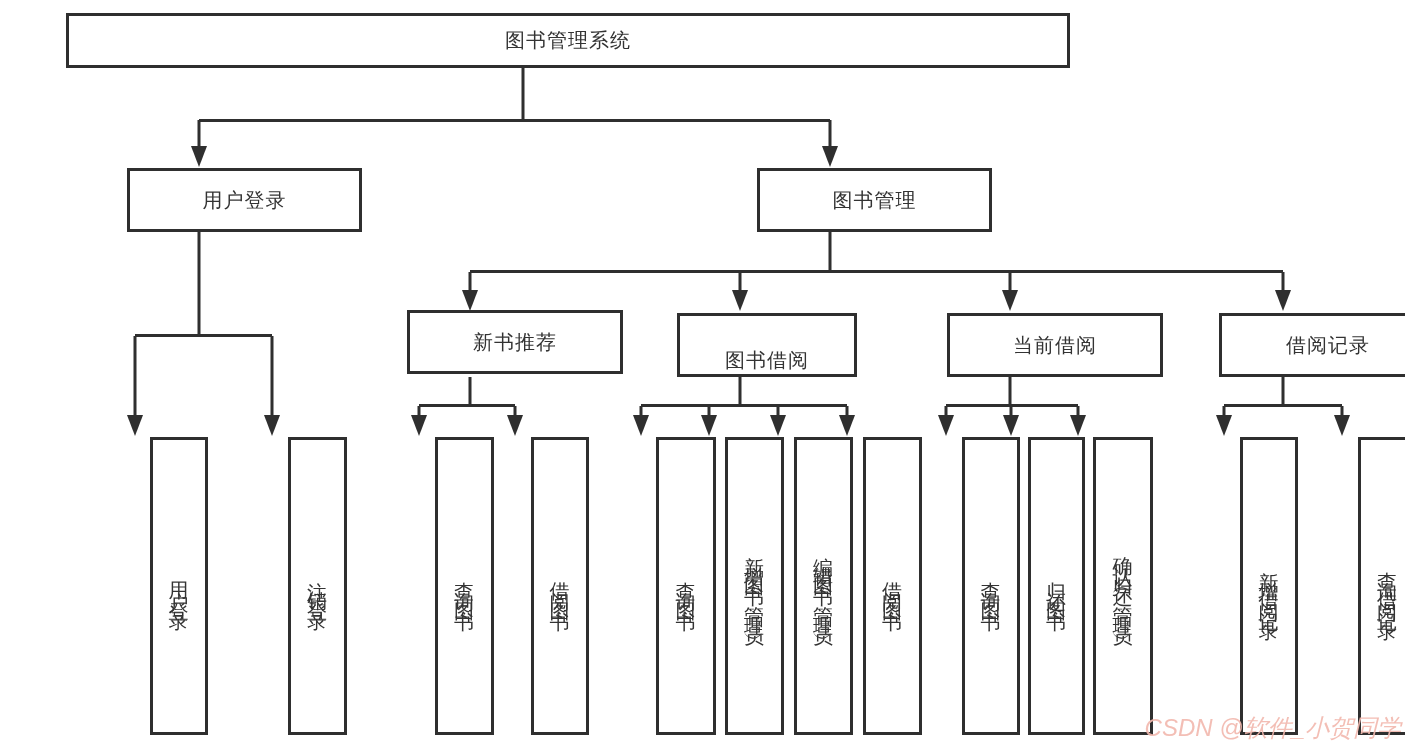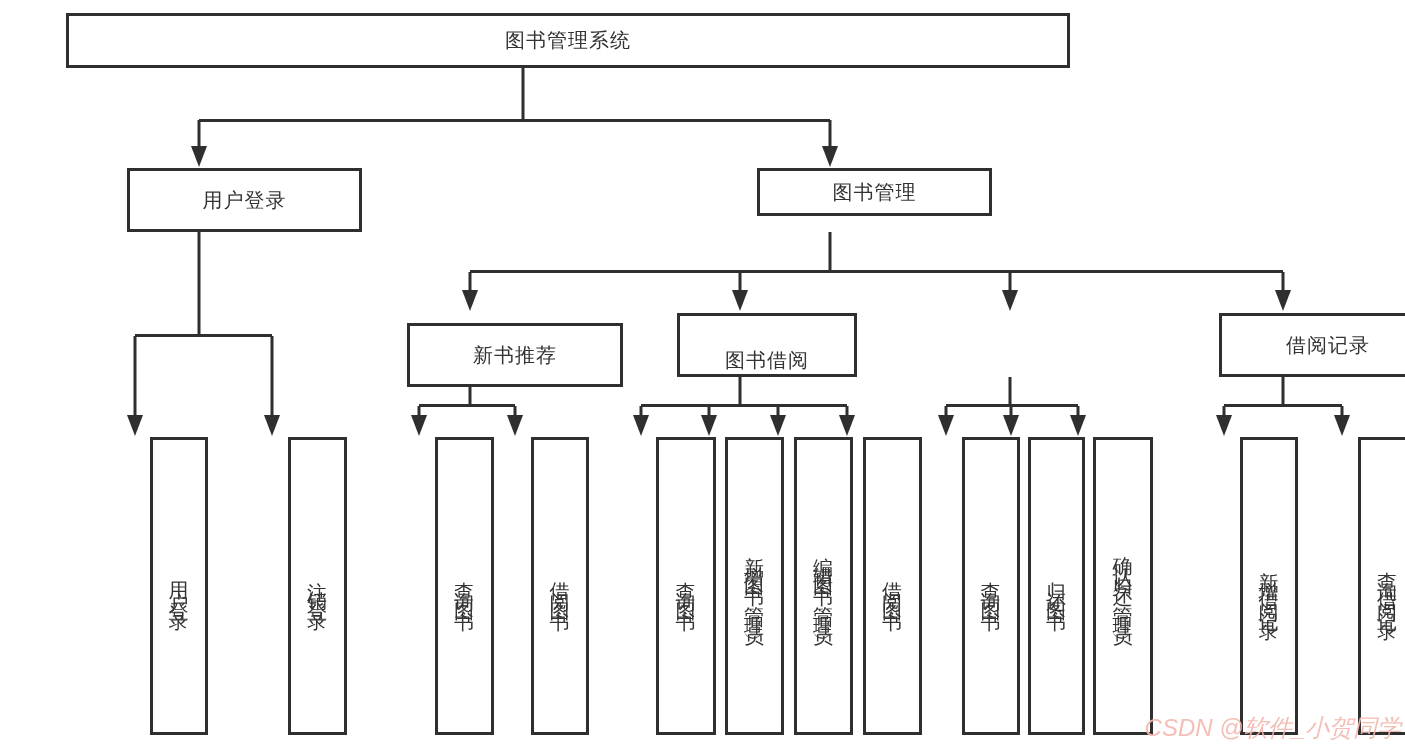--- a/index.html
+++ b/index.html
@@ -59,29 +59,32 @@
     </g>
   </svg>
 
   <div class="node" style="left:21px;top:13px;width:1004px;height:55px;">
     <span class="h">图书管理系统</span>
   </div>
 
   <div class="node" style="left:82px;top:168px;width:235px;height:64px;">
     <span class="h">用户登录</span>
   </div>
-  <div class="node" style="left:712px;top:168px;width:235px;height:48px;">
+  <div class="node" style="left:712px;top:168px;width:235px;height:64px;">
     <span class="h">图书管理</span>
   </div>
 
-  <div class="node" style="left:362px;top:323px;width:216px;height:64px;">
+  <div class="node" style="left:362px;top:310px;width:216px;height:64px;">
     <span class="h">新书推荐</span>
   </div>
   <div class="node" style="left:632px;top:313px;width:180px;height:64px;align-items:flex-end;">
     <span class="h">图书借阅</span>
+  </div>
+  <div class="node" style="left:902px;top:313px;width:216px;height:64px;">
+    <span class="h">当前借阅</span>
   </div>
   <div class="node" style="left:1174px;top:313px;width:218px;height:64px;text-align:center;">
     <span class="h">借阅记录</span>
   </div>
 
   <div class="node leaf" style="left:105px;top:437px;width:58px;height:298px;">
     <span class="v">用户登录</span>
   </div>
   <div class="node leaf" style="left:243px;top:437px;width:59px;height:298px;">
     <span class="v">注销登录</span>

